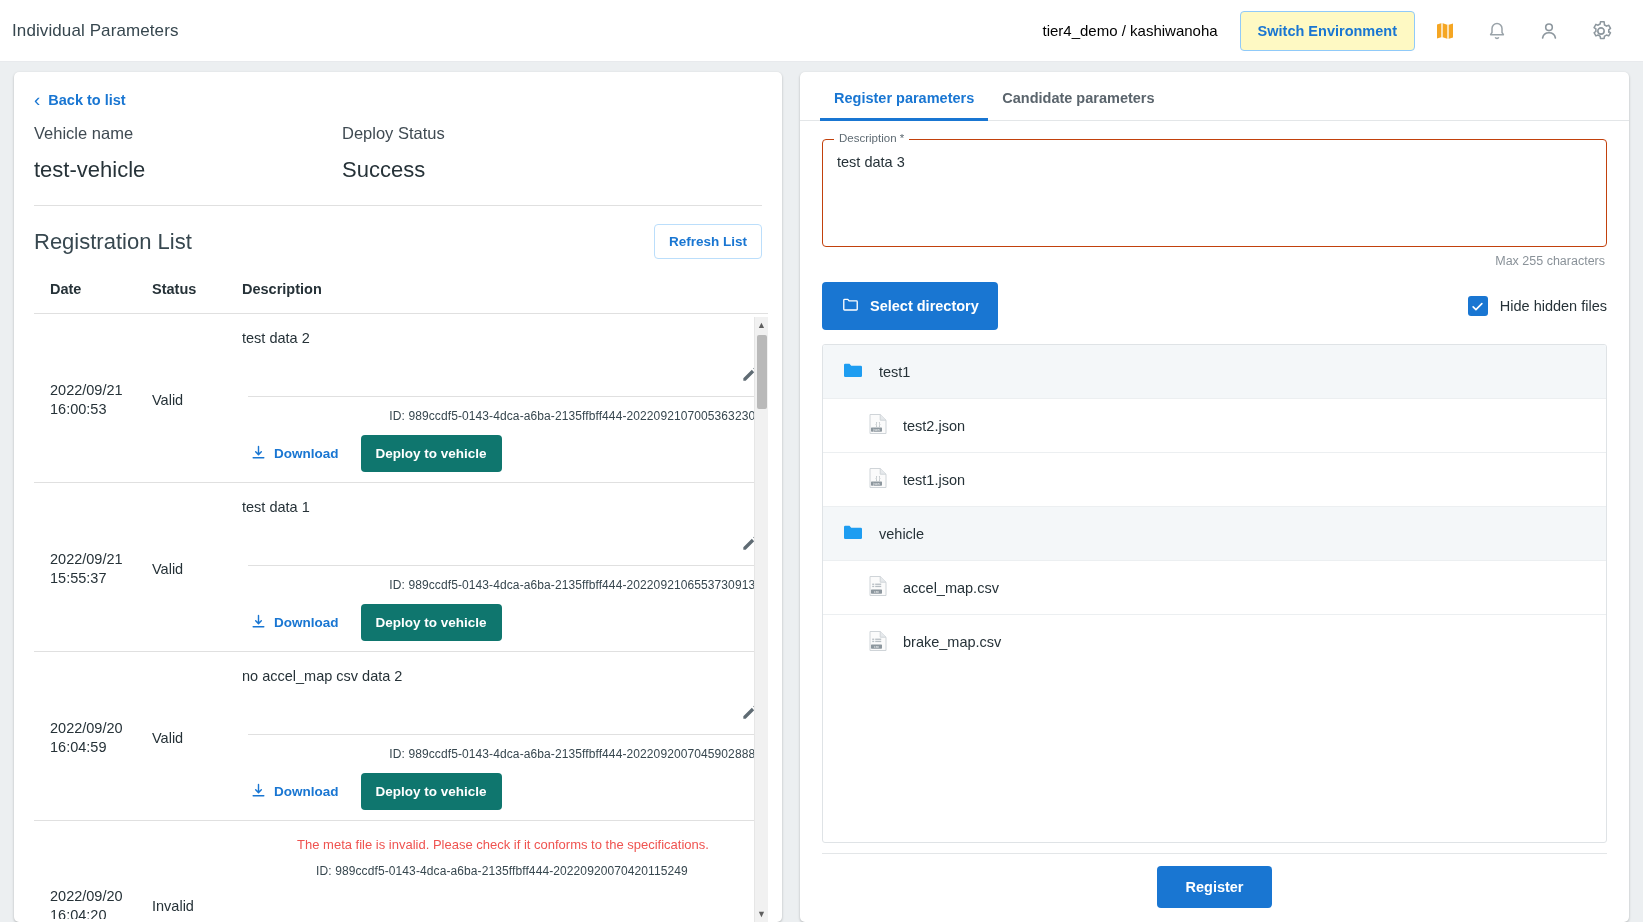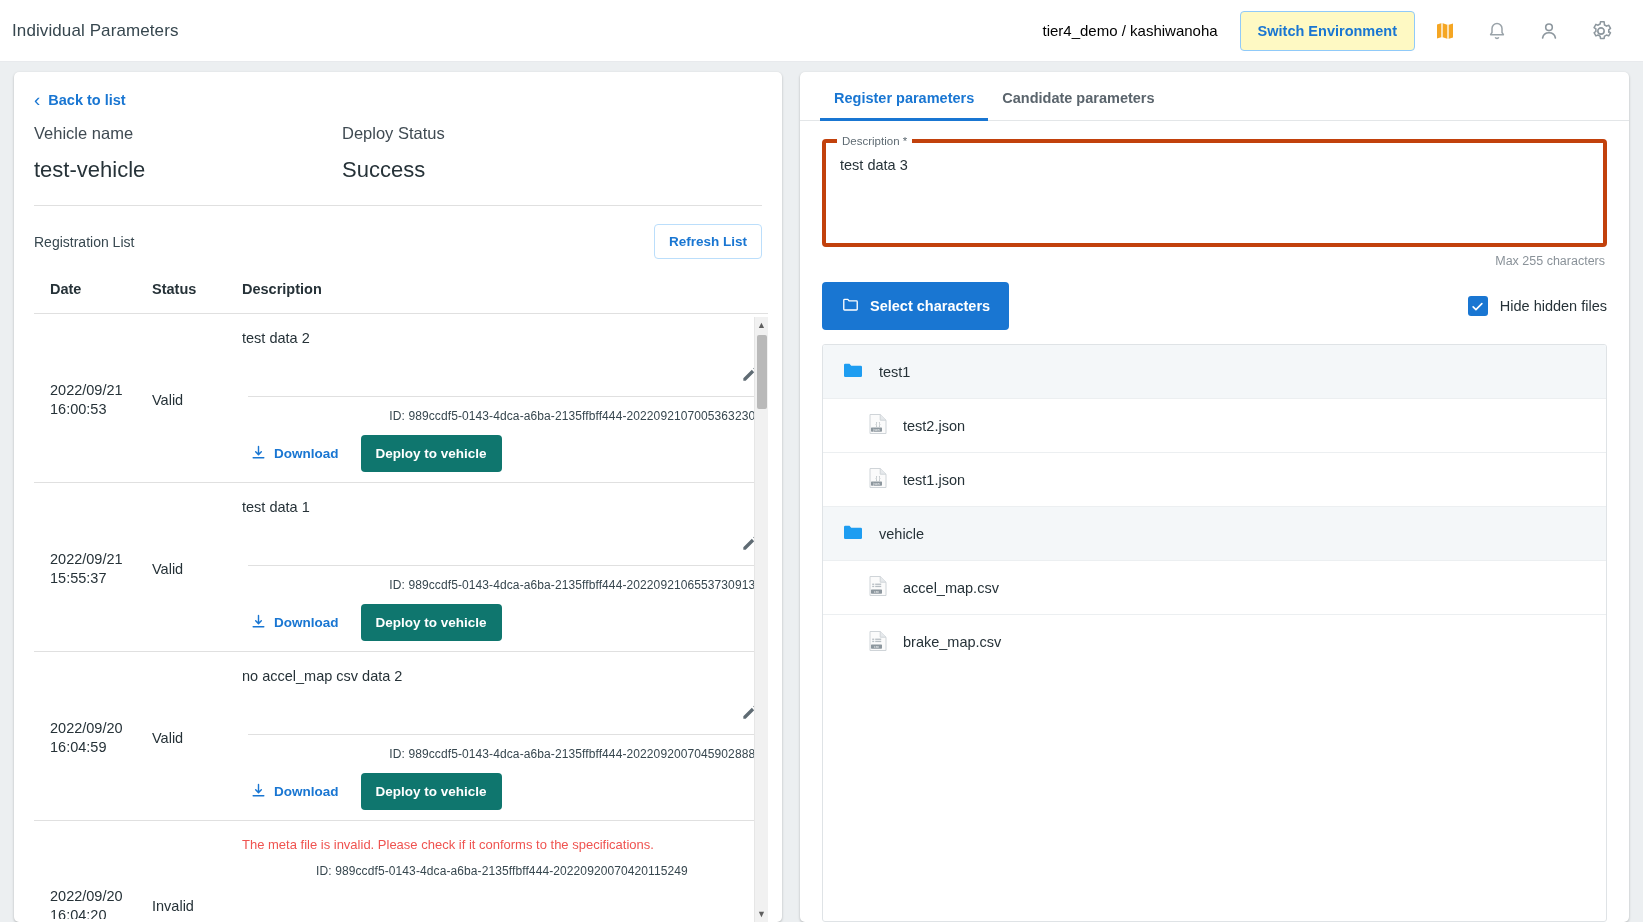--- a/index.html
+++ b/index.html
@@ -60,21 +60,21 @@
   .info-col { width: 308px; }
   .info-label { font-size: 16.5px; color: #3f4a52; margin-bottom: 14px; }
   .info-value { font-size: 22px; color: #263238; font-weight: normal; }
 
   .divider { height: 1px; background: #e0e0e0; margin: 22px 20px 0 20px; }
 
   .reglist-row {
     display: flex; align-items: center;
     padding: 18px 20px 14px 20px;
   }
-  .reglist-title { font-size: 14px; color: #37474f; }
+  .reglist-title { font-size: 22px; color: #37474f; }
   .refresh-btn {
     margin-left: auto;
     border: 1px solid #bbdefb; background: #fff; color: #1976d2;
     font-weight: bold; font-size: 13.5px;
     padding: 9px 14px; border-radius: 4px; cursor: pointer;
     font-family: "Liberation Sans", sans-serif;
   }
 
   .table-wrap { position: relative; flex: 1; overflow: hidden; margin: 0 14px 0 20px; }
   .thead {
@@ -106,21 +106,21 @@
     display:inline-flex; align-items:center; gap:7px;
     color:#1976d2; font-weight:bold; font-size:13.5px; cursor:pointer;
     padding: 6px 8px; background:transparent; border:none;
     font-family:"Liberation Sans", sans-serif;
   }
   .deploy-btn {
     background:#0f766e; color:#fff; border:none; border-radius:4px;
     font-weight:bold; font-size:13.5px; padding: 11px 15px; cursor:pointer;
     font-family:"Liberation Sans", sans-serif; white-space:nowrap;
   }
-  .err-text { color:#ef5350; font-size:13px; text-align:left; padding-top: 2px; }
+  .err-text { color:#ef5350; font-size:13px; text-align:center; padding-top: 2px; }
 
   
   .scrollbar {
     position:absolute; right:0; top:44px; bottom:0; width:14px;
     background:#f1f1f1; border-left:1px solid #e6e6e6;
   }
   .sb-arrow { height:16px; display:flex; align-items:center; justify-content:center; color:#5f5f5f; font-size:9px; cursor:pointer; }
   .sb-thumb { position:absolute; left:2px; width:10px; top:18px; height:74px; background:#b9b9b9; border-radius:2px; cursor:pointer; }
   .sb-arrow.bottom { position:absolute; bottom:0; left:0; right:0; }
 
@@ -131,21 +131,21 @@
     color:#5a646c; cursor:pointer; position:relative;text-align:right;
   }
   .tab.active { color:#1976d2; }
   .tab.active::after {
     content:""; position:absolute; left:0; right:0; bottom:-1px; height:3px; background:#1976d2;
   }
 
   .rp-body { padding: 18px 22px 0 22px; display:flex; flex-direction:column; flex:1; overflow:hidden; }
 
   .fieldset {
-    border:4px solid #c2410c; border-radius:4px; position:relative;
+    border:1px solid #c2410c; border-radius:4px; position:relative;
     height: 108px; padding: 14px 14px;
   }
   .legend {
     position:absolute; top:-8px; left:11px; background:#fff; padding: 0 5px;
     font-size: 11.5px; color:#5f6b73;
   }
   .ta-value { font-size:14.5px; color:#263238; }
   .max-chars { text-align:right; font-size:12.5px; color:#8a9299; padding: 7px 2px 0 0; }
 
   .controls-row { display:flex; align-items:center; margin-top: 14px; }
@@ -396,21 +396,21 @@
       </div>
       <div class="max-chars">Max 255 characters</div>
 
       <div class="controls-row">
         <button class="select-dir-btn">
           <span>
             <svg width="19" height="19" viewBox="0 0 24 24" aria-hidden="true">
               <path d="M3.5 6.5a1 1 0 0 1 1-1h4.1l1.6 2h9.3a1 1 0 0 1 1 1v9.5a1 1 0 0 1-1 1H4.5a1 1 0 0 1-1-1z" fill="none" stroke="#ffffff" stroke-width="1.7" stroke-linejoin="round"></path>
             </svg>
           </span>
-          <span>Select characters</span>
+          <span>Select directory</span>
         </button>
 
         <div class="hide-hidden">
           <span class="checkbox">
             <svg width="15" height="15" viewBox="0 0 24 24" aria-hidden="true">
               <path d="M5 12.5l4.5 4.5L19 7.5" fill="none" stroke="#ffffff" stroke-width="2.6" stroke-linecap="round" stroke-linejoin="round"></path>
             </svg>
           </span>
           <span class="hh-label">Hide hidden files</span>
         </div>
@@ -490,14 +490,17 @@
               <rect x="4" y="15.4" width="11" height="4.4" rx="0.7" fill="#8d979e"></rect>
               <text x="9.5" y="18.8" font-size="3.2" fill="#ffffff" text-anchor="middle" font-family="Liberation Sans">csv</text>
             </svg>
           </span>
           <span>brake_map.csv</span>
         </div>
 
       </div>
     </div>
 
+    <div class="rp-footer">
+      <button class="register-btn">Register</button>
+    </div>
   </div>
 </div>
 
 </body></html>

